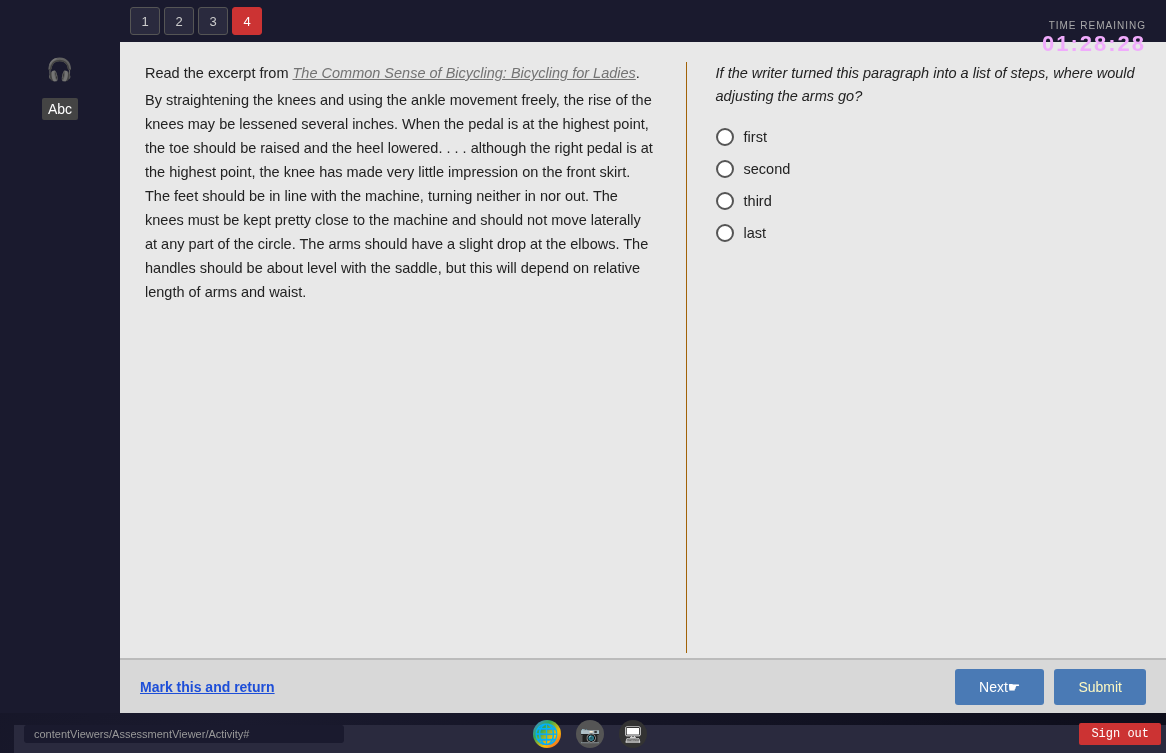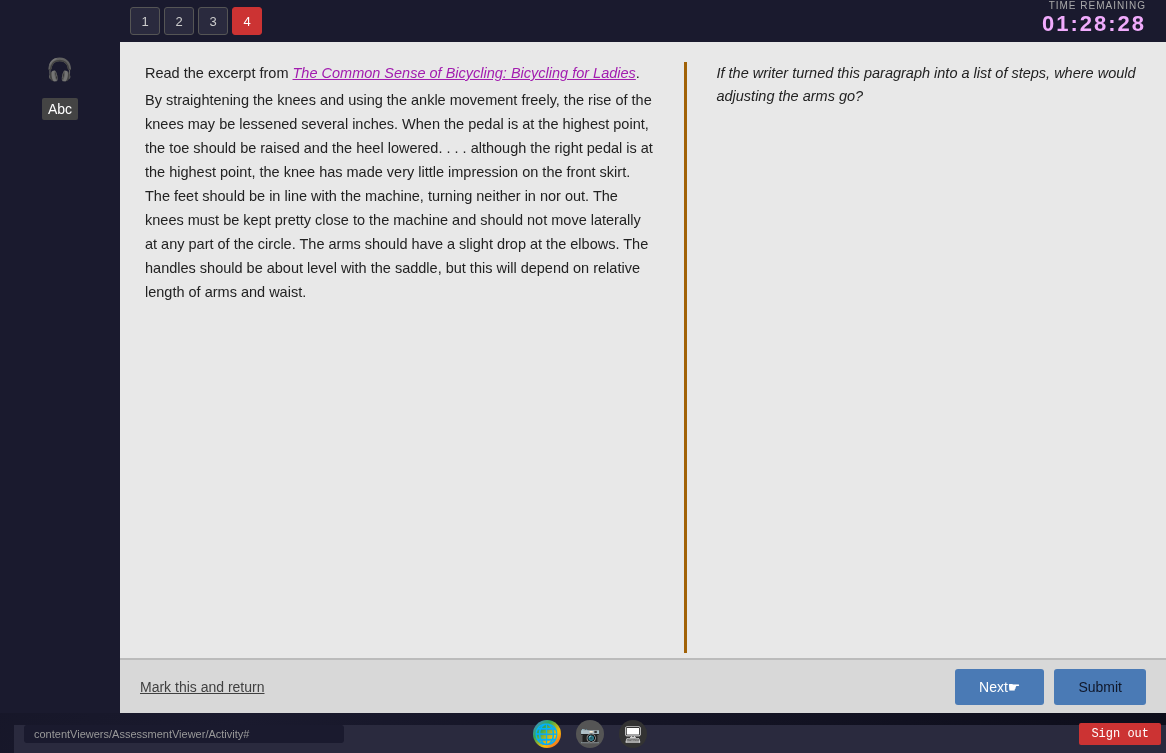--- a/index.html
+++ b/index.html
@@ -55,21 +55,21 @@
 
     .tab-btn.active {
       background: #cc3333;
       color: white;
       border-color: #cc3333;
     }
 
     .timer-area {
       position: absolute;
       right: 20px;
-      top: 0;
+      top: 20px;
       color: white;
       text-align: right;
     }
 
     .timer-label {
       font-size: 10px;
       letter-spacing: 1px;
       color: #aaa;
       text-transform: uppercase;
     }
@@ -135,37 +135,37 @@
     .passage-area {
       flex: 1.2;
       color: #222;
       font-size: 14.5px;
       line-height: 1.6;
     }
 
     .passage-title {
       font-style: italic;
       text-decoration: underline;
-      color: #a21caf;
+      color: #737373;
       margin-bottom: 12px;
     }
 
     .passage-text {
       color: #222;
       font-size: 14.5px;
       line-height: 1.65;
     }
 
     
     .question-area {
       flex: 1;
       color: #222;
       font-size: 14.5px;
       padding-left: 29px;
-      border-left: 3px solid #a16207;
+      border-left: 1px solid #a16207;
     }
 
     .question-text {
       font-size: 14.5px;
       line-height: 1.6;
       margin-bottom: 20px;
       font-style: italic;
       font-weight: 500;
     }
 
@@ -205,24 +205,25 @@
       height: 55px;
       background: #d8d8d8;
       border-top: 2px solid #bbb;
       display: flex;
       align-items: center;
       padding: 0 20px;
       justify-content: space-between;
     }
 
     .mark-return-link {
-      color: #404040;
+      color: #1d4ed8;
       text-decoration: underline;
       font-size: 14px;
       cursor: pointer;
+      font-weight: bold;
     }
 
     .bottom-buttons {
       display: flex;
       gap: 10px;
       align-items: center;
     }
 
     .btn-save-exit {
       background: white;
@@ -244,21 +245,21 @@
       border-radius: 3px;
       display: flex;
       align-items: center;
     }
 
     .btn-submit {
       background: #4a7ab5;
       border: none;
       padding: 10px 24px;
       font-size: 14px;
-      color: #0f172a;
+      color: #fef9c3;
       cursor: pointer;
       border-radius: 3px;
     }
 
     
     .status-bar {
       position: absolute;
       bottom: 0;
       left: 14px;
       right: 0;
@@ -348,20 +349,43 @@
     <div class="passage-area">
       <p class="passage-intro">
         <span>Read the excerpt from</span>
         <span class="passage-title">The Common Sense of Bicycling: Bicycling for Ladies</span>.
       </p>
       <p class="passage-text">By straightening the knees and using the ankle movement freely, the rise of the knees may be lessened several inches. When the pedal is at the highest point, the toe should be raised and the heel lowered. . . . although the right pedal is at the highest point, the knee has made very little impression on the front skirt. The feet should be in line with the machine, turning neither in nor out. The knees must be kept pretty close to the machine and should not move laterally at any part of the circle. The arms should have a slight drop at the elbows. The handles should be about level with the saddle, but this will depend on relative length of arms and waist.</p>
     </div>
 
     <div class="question-area">
       <p class="question-text">If the writer turned this paragraph into a list of steps, where would adjusting the arms go?</p>
+      <div class="answer-options">
+
+        <label class="answer-option">
+          <div class="radio-circle"></div>
+          <span>first</span>
+        </label>
+
+        <label class="answer-option">
+          <div class="radio-circle"></div>
+          <span>second</span>
+        </label>
+
+        <label class="answer-option">
+          <div class="radio-circle"></div>
+          <span>third</span>
+        </label>
+
+        <label class="answer-option">
+          <div class="radio-circle"></div>
+          <span>last</span>
+        </label>
+
+      </div>
     </div>
 
   </div>
 </div>
 
 <div class="bottom-bar">
   <a class="mark-return-link">Mark this and return</a>
   <div class="bottom-buttons">
     <button class="btn-next">
       <span>Next</span>

